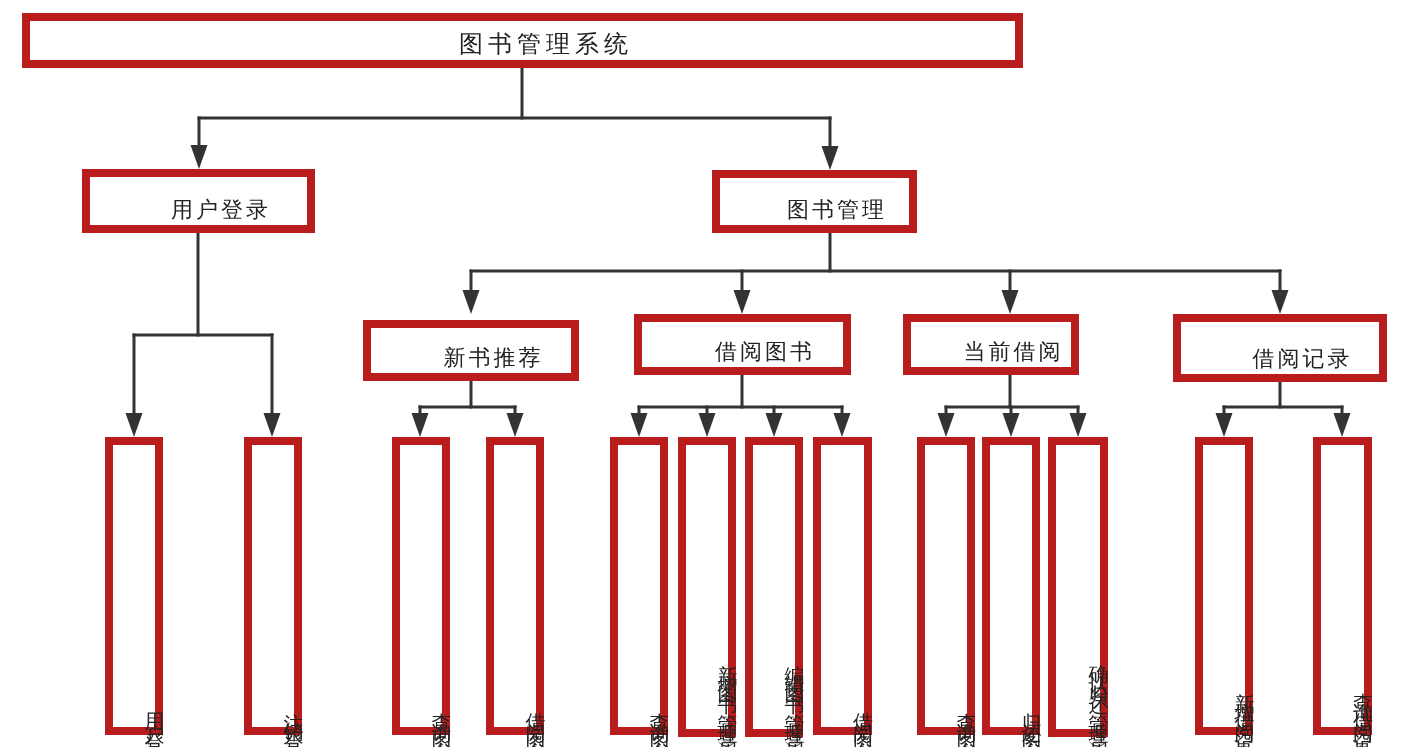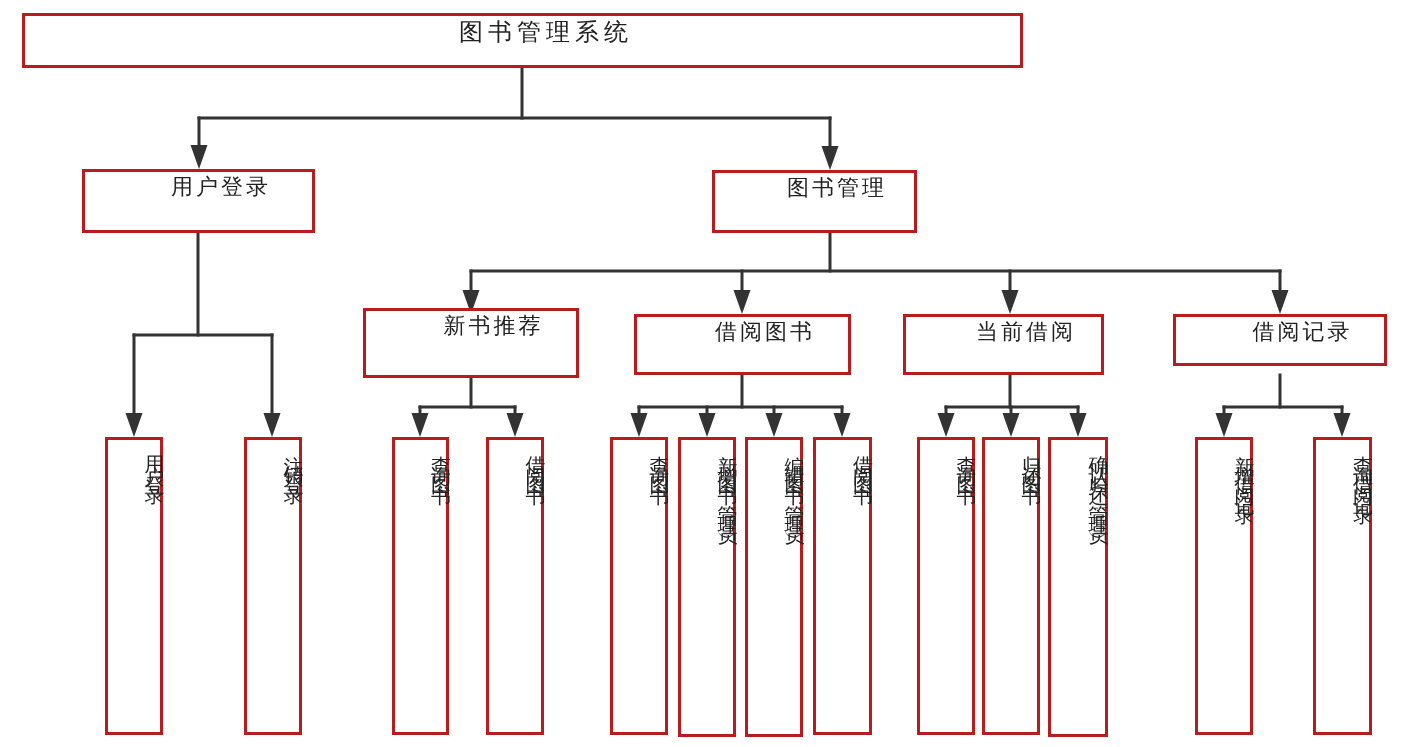--- a/index.html
+++ b/index.html
@@ -13,24 +13,24 @@
   }
   .connectors {
     position: absolute;
     left: 0; top: 0;
     z-index: 1;
   }
   .box {
     position: absolute;
     box-sizing: border-box;
     background: #ffffff;
-    border: 3px solid #b91c1c;
+    border: 8px solid #b91c1c;
     color: #222222;
     display: flex;
-    align-items: flex-start;
+    align-items: flex-end;
     justify-content: center;
     z-index: 2;
     padding-left: 42px;
   }
   .box.h span {
     font-size: 22px;
     letter-spacing: 3px;
     margin-right: -3px;
     white-space: nowrap;
   }
@@ -120,30 +120,30 @@
     <span>图书管理系统</span>
   </div>
 
   <div class="box h" style="left:82px;top:169px;width:233px;height:64px">
     <span>用户登录</span>
   </div>
   <div class="box h" style="left:712px;top:170px;width:205px;height:63px">
     <span>图书管理</span>
   </div>
 
-  <div class="box h" style="left:363px;top:308px;width:216px;height:70px">
+  <div class="box h" style="left:363px;top:320px;width:216px;height:61px">
     <span>新书推荐</span>
   </div>
   <div class="box h" style="left:634px;top:314px;width:217px;height:61px">
     <span>借阅图书</span>
   </div>
-  <div class="box h" style="left:903px;top:314px;width:201px;height:61px">
+  <div class="box h" style="left:903px;top:314px;width:176px;height:61px">
     <span>当前借阅</span>
   </div>
-  <div class="box h" style="left:1173px;top:314px;width:214px;height:52px">
+  <div class="box h" style="left:1173px;top:314px;width:214px;height:68px">
     <span>借阅记录</span>
   </div>
 
   <div class="box v" style="left:105px;top:437px;width:58px;height:298px">
     <span>用户登录</span>
   </div>
   <div class="box v" style="left:244px;top:437px;width:58px;height:298px">
     <span>注销登录</span>
   </div>
 

